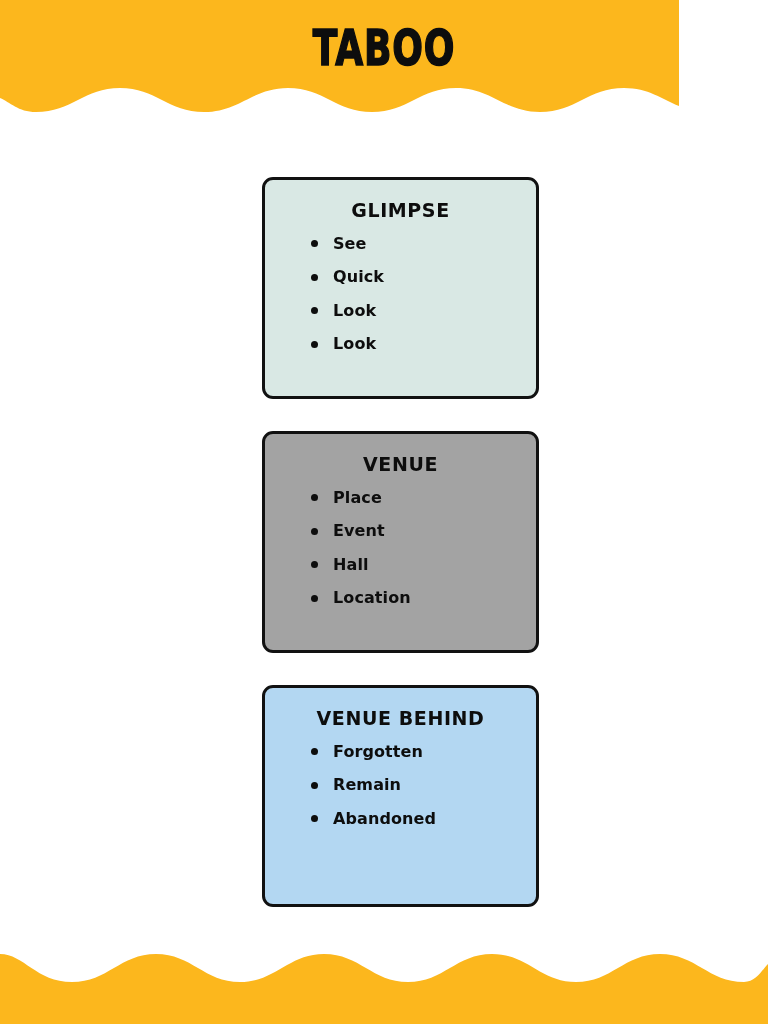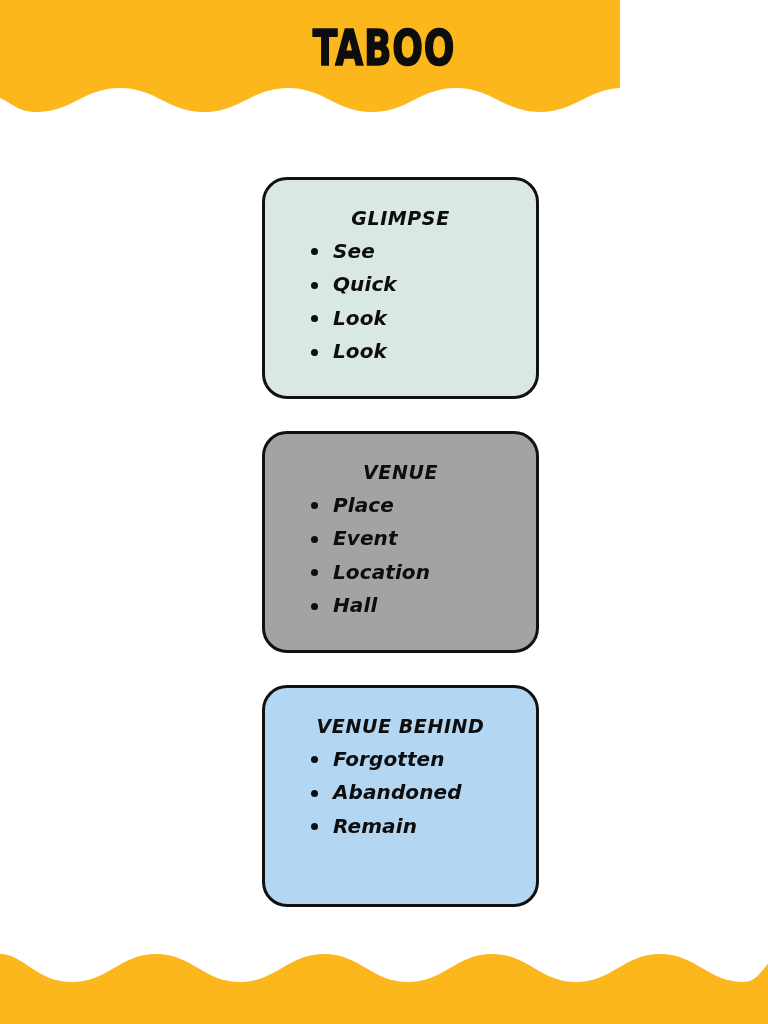--- a/index.html
+++ b/index.html
@@ -13,21 +13,21 @@
     font-family: "DejaVu Sans", "Liberation Sans", sans-serif;
     overflow: hidden;
     position: relative;
   }
 
   
   .banner-top {
     position: absolute;
     top: 0;
     left: 0;
-    width: 620px;
+    width: 679px;
     height: 120px;
     overflow: hidden;
   }
   .banner-top .wave-svg {
     position: absolute;
     top: 0;
     left: 0;
     display: block;
   }
   .banner-title {
@@ -72,25 +72,24 @@
     top: 177px;
     left: 262px;
     width: 277px;
   }
 
   .card {
     box-sizing: border-box;
     width: 277px;
     height: 222px;
     border: 3px solid #111111;
-    border-radius: 25px;
-    padding: 26px 0 0 0;
+    border-radius: 11px;
+    padding: 18px 0 0 0;
     margin-bottom: 32px;
     position: relative;
-    font-style: italic;
   }
   .card:last-child { margin-bottom: 0; }
 
   .card-title {
     text-align: center;
     font-family: "DejaVu Sans", "Liberation Sans", sans-serif;
     font-weight: bold;
     font-size: 19px;
     letter-spacing: 0.6px;
     color: #0d0d0d;
@@ -100,21 +99,21 @@
 
   .card-list {
     list-style: none;
     margin: 0;
     padding: 0 0 0 46px;
   }
   .card-list li {
     position: relative;
     font-family: "DejaVu Sans", "Liberation Sans", sans-serif;
     font-weight: bold;
-    font-size: 20px;
+    font-size: 16px;
     color: #0d0d0d;
     line-height: 33.5px;
     letter-spacing: 0.1px;
     padding-left: 22px;
   }
   .card-list li .bullet {
     position: absolute;
     left: 0;
     top: 13.5px;
     width: 7px;
@@ -153,31 +152,31 @@
       <li><span class="bullet"></span><span>Look</span></li>
       <li><span class="bullet"></span><span>Look</span></li>
     </ul>
   </div>
 
   <div class="card" id="card-1" style="background-color: #a3a3a3; border-color: rgb(17, 17, 17);">
     <div class="card-title">VENUE</div>
     <ul class="card-list">
       <li><span class="bullet"></span><span>Place</span></li>
       <li><span class="bullet"></span><span>Event</span></li>
+      <li><span class="bullet"></span><span>Hall</span></li>
       <li><span class="bullet"></span><span>Location</span></li>
-      <li><span class="bullet"></span><span>Hall</span></li>
     </ul>
   </div>
 
   <div class="card" id="card-2" style="background-color: rgb(179, 215, 242); border-color: rgb(17, 17, 17);">
     <div class="card-title">VENUE BEHIND</div>
     <ul class="card-list">
       <li><span class="bullet"></span><span>Forgotten</span></li>
+      <li><span class="bullet"></span><span>Remain</span></li>
       <li><span class="bullet"></span><span>Abandoned</span></li>
-      <li><span class="bullet"></span><span>Remain</span></li>
     </ul>
   </div>
 
 </div>
 
 <div class="banner-bottom">
   <svg class="wave-svg" width="768" height="100" viewBox="0 0 768 100" preserveAspectRatio="none">
     <path id="bottom-wave-path" fill="#fcb71d" d="M0,100 L0,30
              C24,30 36,58 72,58
              C108,58 120,30 156,30

